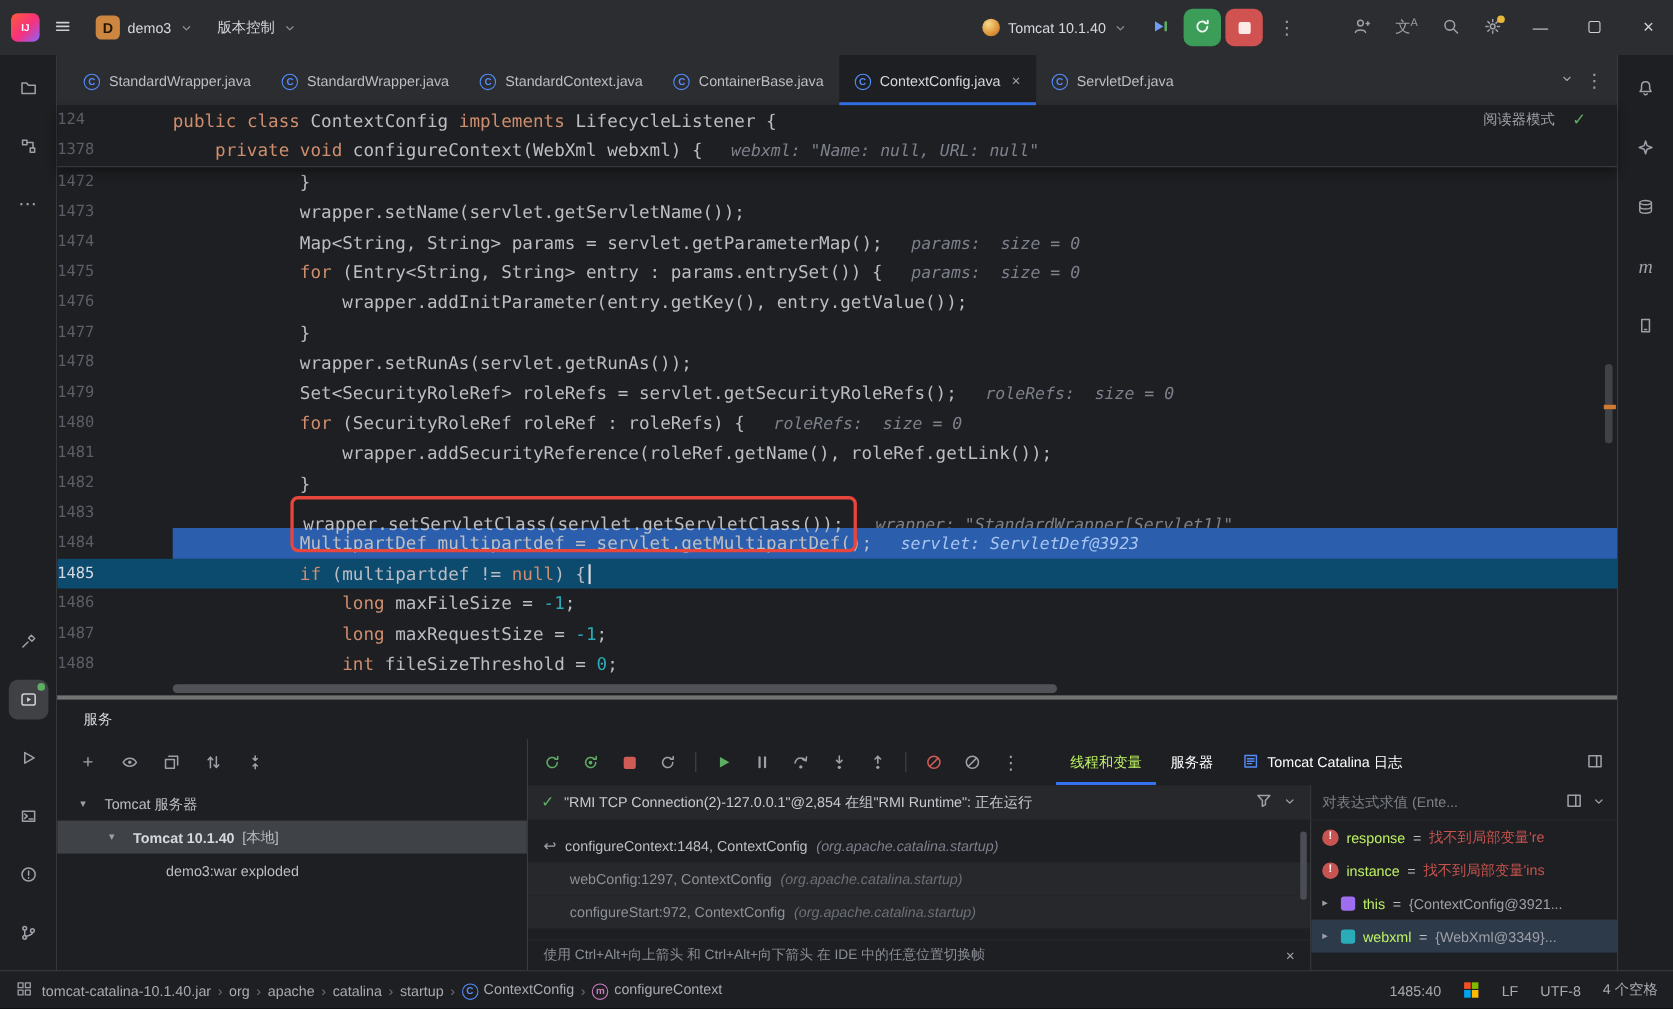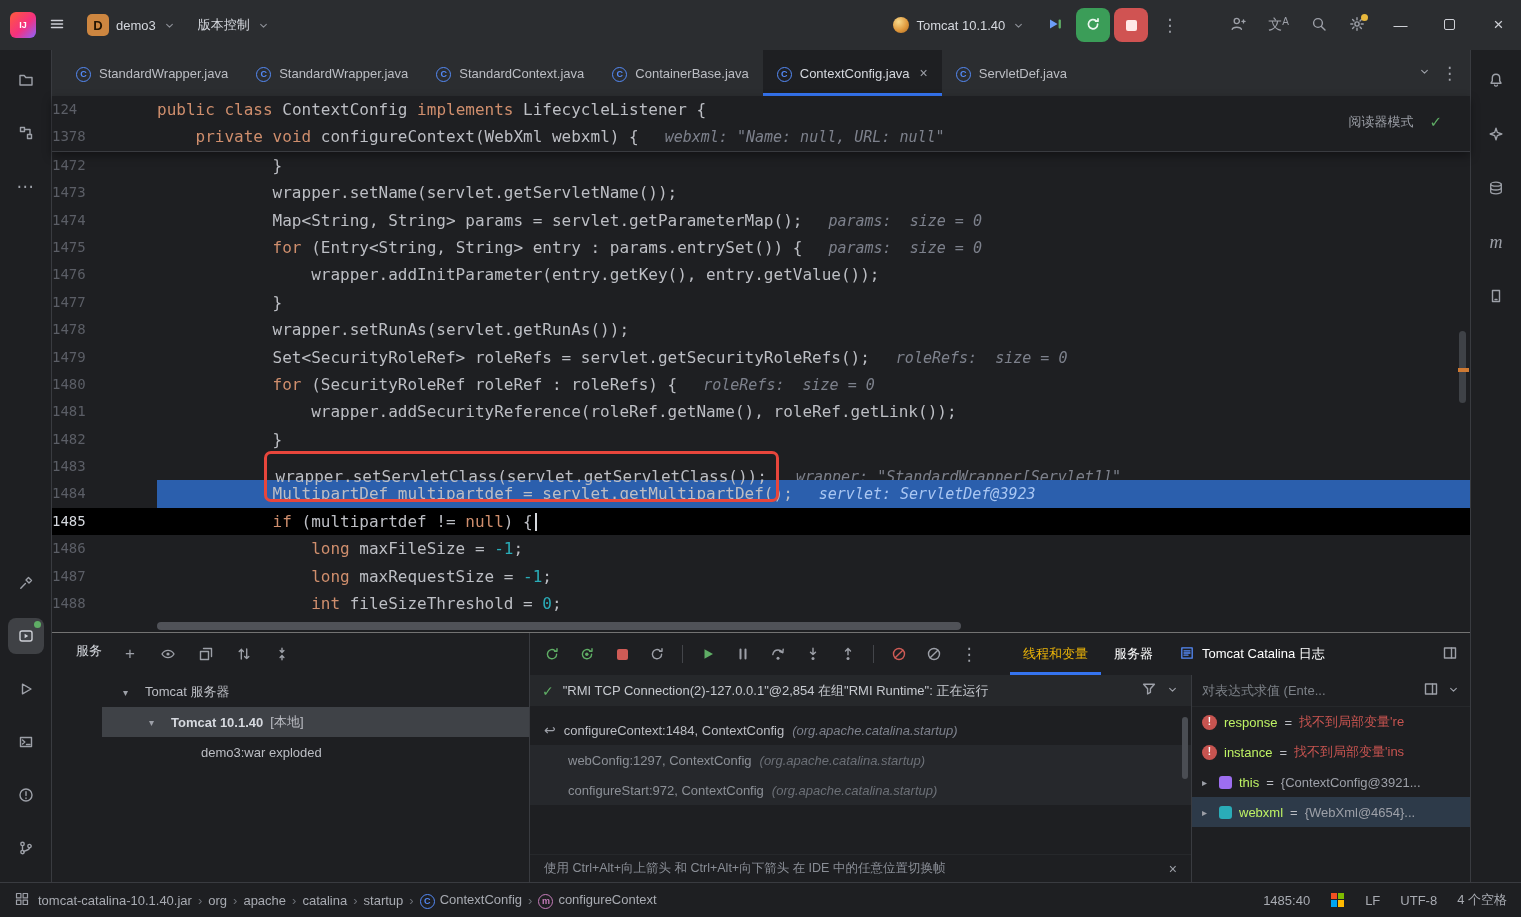--- a/index.html
+++ b/index.html
@@ -58,56 +58,56 @@
   font-family:"DejaVu Sans Mono","Liberation Mono",monospace;font-size:16px}
 .sticky{flex:none;position:relative;border-bottom:1px solid #393b40;box-shadow:0 4px 9px rgba(0,0,0,.38);z-index:2;background:#1e1f22}
 .code-area{flex:1;overflow:hidden;position:relative}
 .code-line{display:flex;height:27.4px}
 .gutter{flex:none;width:105px;text-align:left;padding-right:42px;font-size:14px;color:#5b5e66;line-height:27.4px}
 .line-body{flex:1;white-space:pre;line-height:27.4px;min-width:0}
 .tk-k{color:#cf8e6d}.tk-t{color:#bcbec4}.tk-n{color:#2aacb8}
 .inline-hint{color:#7d818c;font-style:italic;margin-left:26px;font-size:15px}
 .code-line.exec .line-body{background:#2b5fad}
 .exec-hint{color:#a9c6f2}
-.code-line.cur{background:#000000}
+.code-line.cur{background:#0c4a6e}
 .code-line.cur .gutter{color:#d5d8de}
 .red-box{display:inline-block;border:3px solid #e8463c;border-radius:7px;padding:12px 9px;margin:-2px -9px;line-height:21px;position:relative;z-index:1}
 .caret{display:inline-block;width:2px;height:18px;background:#d6d9de;vertical-align:middle;margin-left:2px}
-.reader-mode{position:absolute;top:17px;right:28px;display:flex;align-items:center;gap:16px;
+.reader-mode{position:absolute;top:4px;right:28px;display:flex;align-items:center;gap:16px;
   font-family:"Liberation Sans","DejaVu Sans",sans-serif;font-size:13px;color:#9da0a8}
 .rm-check{color:#5fad65;font-size:15px;font-weight:700}
 .hscroll-track{position:absolute;left:105px;right:16px;bottom:2px;height:8px}
 .hscroll{position:absolute;left:0;top:0;height:8px;width:62%;background:#55585e;border-radius:4px;opacity:.9}
 .vstripe{position:absolute;top:0;right:0;width:15px;bottom:0}
 .vthumb{position:absolute;right:4px;top:235px;width:7px;height:72px;background:#3f4247;border-radius:4px}
 .vmark-orange{position:absolute;right:1px;top:272px;width:11px;height:4px;background:#cf7a33}
 
 
-.bottom{flex:none;height:250px;border-top:1px solid #737373;display:flex;flex-direction:row;background:#1e1f22}
+.bottom{flex:none;height:250px;border-top:4px solid #737373;display:flex;flex-direction:column;background:#1e1f22}
 .bp-header{flex:none;height:36px;display:flex;align-items:center;padding-left:24px;color:#d5d8de}
 .bp-body{flex:1;display:flex;min-height:0}
 .services{flex:none;width:428px;border-right:1px solid #393b40;display:flex;flex-direction:column;min-height:0}
 .svc-toolbar{flex:none;height:42px;display:flex;align-items:center;gap:18px;padding-left:18px}
 .tool-ic{display:inline-flex;align-items:center;justify-content:center;width:20px;height:20px;flex:none}
 .svc-tree{flex:1;overflow:hidden;padding-top:2px}
 .tree-row{height:30px;display:flex;align-items:center;gap:7px;color:#bcbec4;white-space:nowrap}
 .tree-row.sel{background:#3f4247}
 .tree-chev{color:#9da0a8;font-size:10px;width:11px;flex:none;text-align:center}
 .tree-lbl.b{font-weight:700;color:#d5d8de}
 .tomcat-badge{width:16px;height:16px;border-radius:50%;flex:none;
   background:radial-gradient(circle at 35% 30%,#f7d98b,#e09a3e 55%,#b06a1e)}
 .artifact-badge{width:14px;height:14px;border-radius:3px;flex:none;
   background:linear-gradient(135deg,#59a869,#548af7 60%,#9d6ef0)}
 
 .debug{flex:1;display:flex;flex-direction:column;min-width:0;min-height:0}
 .dbg-toolbar{flex:none;height:42px;display:flex;align-items:center;gap:15px;padding:0 12px}
 .dbg-sep{width:1px;height:18px;background:#43454a;flex:none}
 .dtabs{display:flex;align-self:stretch;margin-left:16px}
 .dtab{display:flex;align-items:center;gap:7px;padding:0 13px;color:#ffffff;white-space:nowrap}
-.dtab.active{box-shadow:inset 0 -3px 0 #3574f0;color:#eab308}
+.dtab.active{box-shadow:inset 0 -3px 0 #3574f0;color:#bef264}
 .dbg-layout{margin-left:auto}
 .dbg-content{flex:1;display:flex;min-height:0}
 .dbg-left{flex:1;display:flex;flex-direction:column;position:relative;border-right:1px solid #393b40;min-width:0}
 .thread-row{flex:none;height:32px;background:#26282b;display:flex;align-items:center;gap:9px;padding:0 12px;
   color:#c6c9cf;border-bottom:1px solid #1e1f22;white-space:nowrap;overflow:hidden}
 .thread-text{flex:1;overflow:hidden;text-overflow:ellipsis}
 .frames{flex:1;position:relative;padding-top:8px;overflow:hidden}
 .frame{height:30px;display:flex;align-items:center;gap:8px;padding:0 14px;white-space:nowrap}
 .frame .pkg{font-style:italic;color:#7d818c}
 .frame.dim{background:#26282c;color:#8c9097;padding-left:38px}
@@ -638,21 +638,21 @@
                       <span class="obj-badge violet"></span>
                       <span class="var-name">this</span>
                       <span class="var-eq"> = </span>
                       <span class="var-val">{ContextConfig@3921...</span>
                     </div>
                     <div class="var-row hl">
                       <span class="var-chev">▸</span>
                       <span class="obj-badge teal"></span>
                       <span class="var-name">webxml</span>
                       <span class="var-eq"> = </span>
-                      <span class="var-val">{WebXml@4654}...</span>
+                      <span class="var-val">{WebXml@3349}...</span>
                     </div>
                   </div>
               </div>
             </div>
           </div>
 
         </div>
       </div>
     </div>
 

